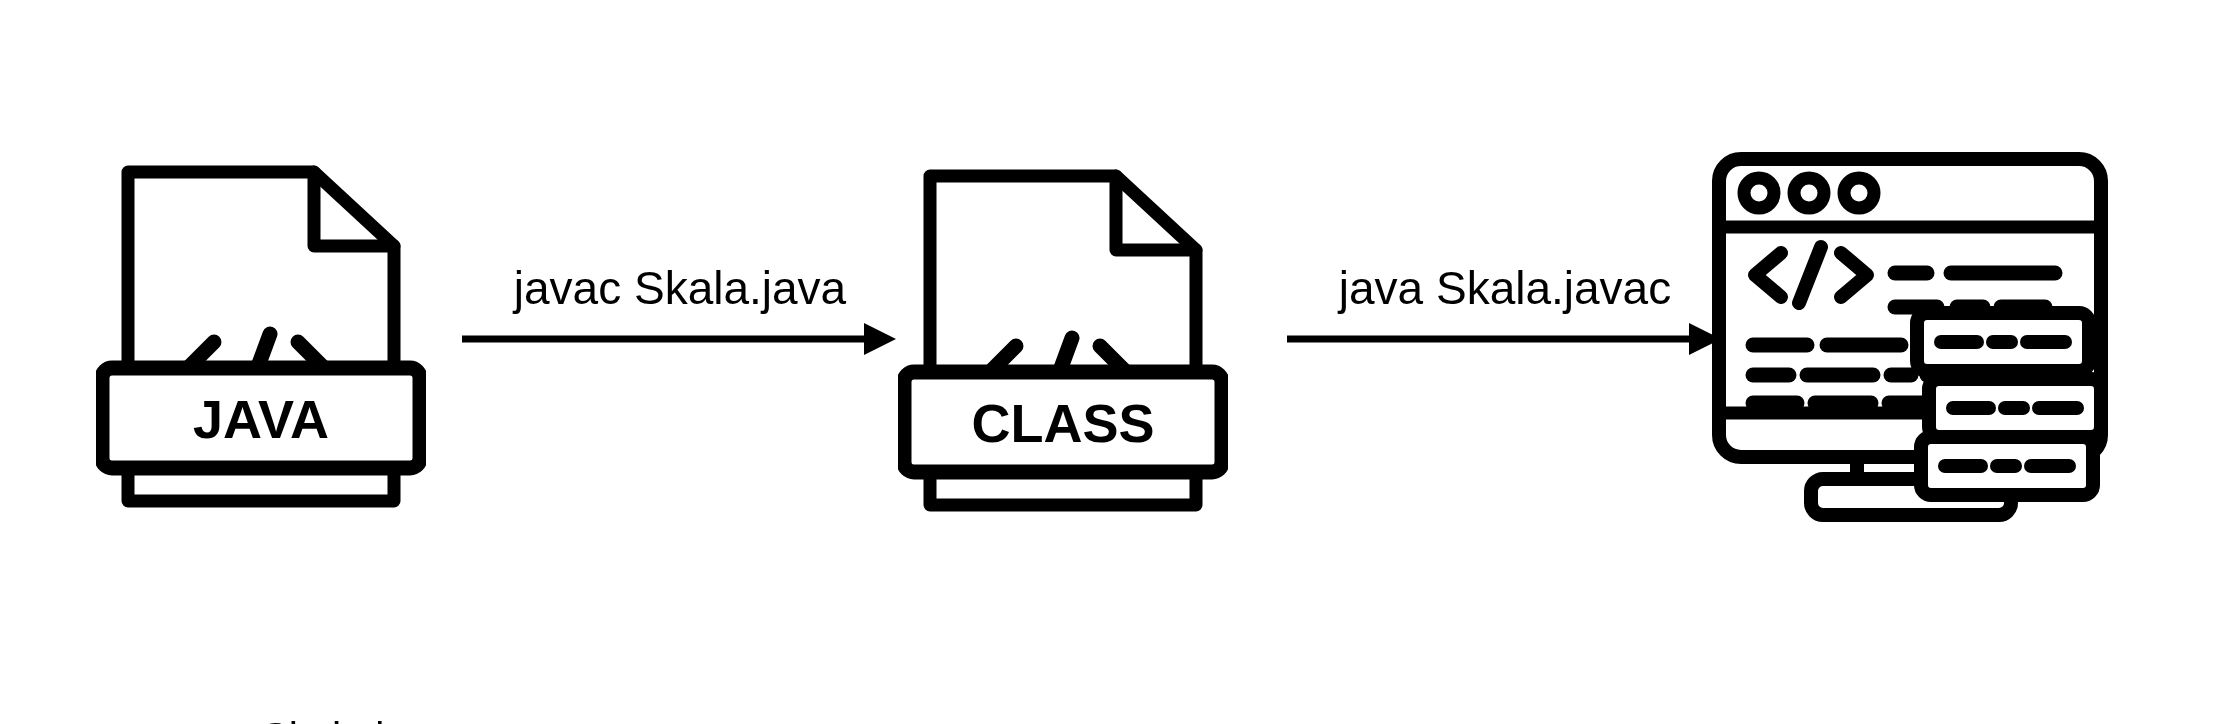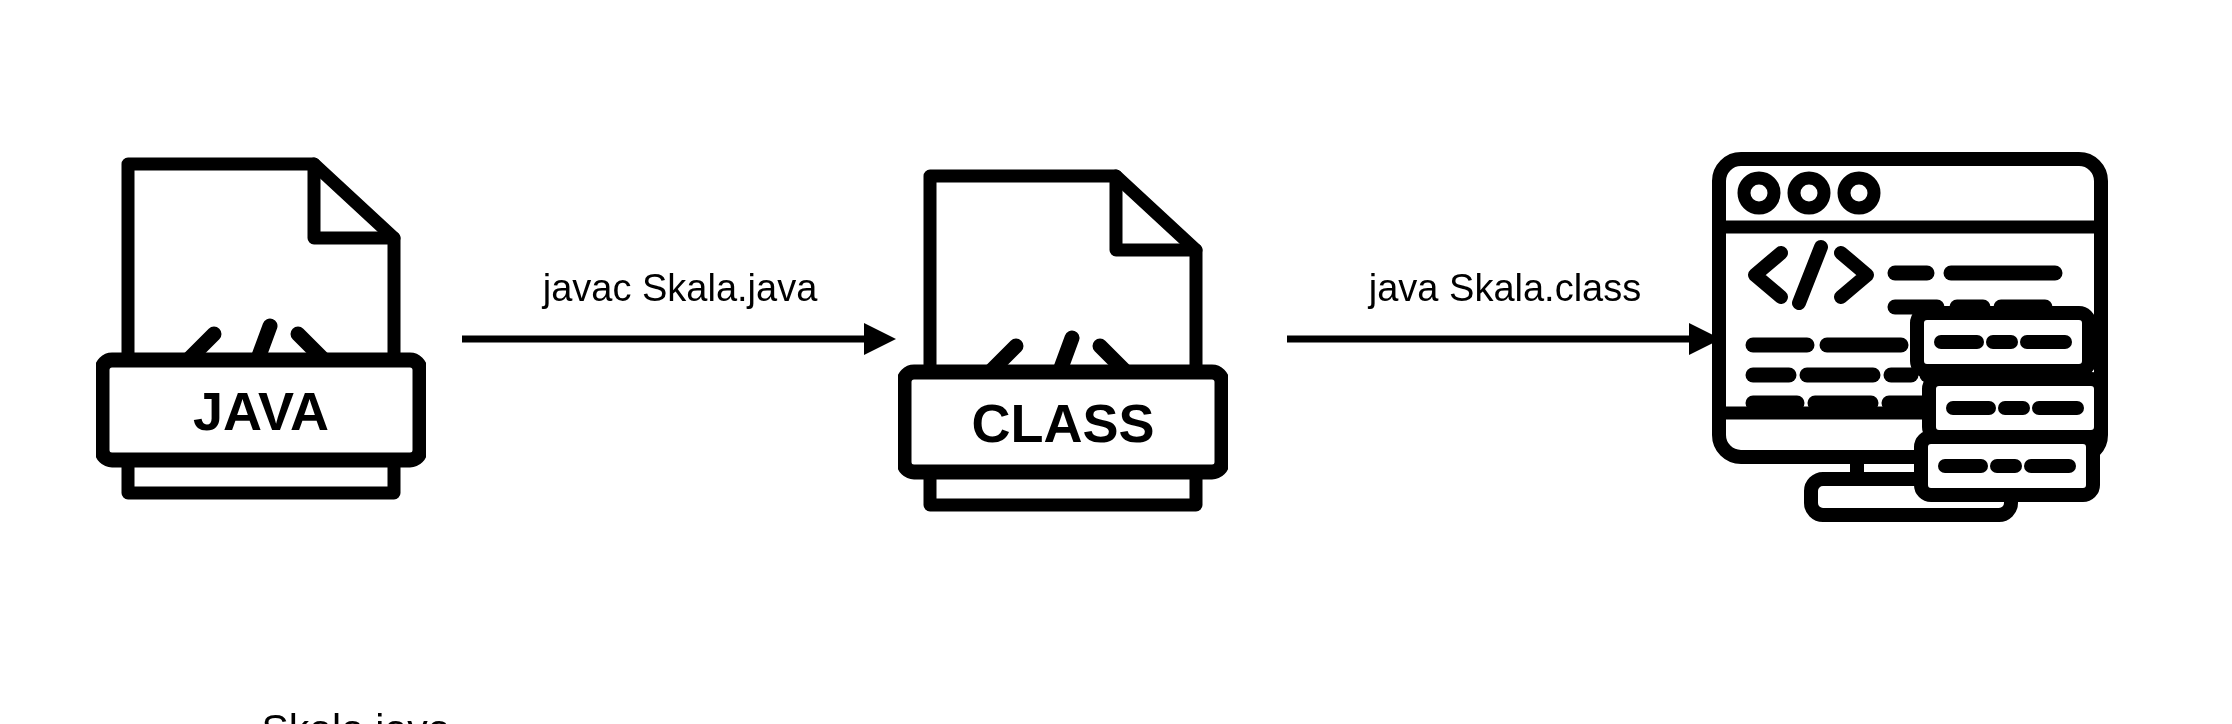--- a/index.html
+++ b/index.html
@@ -24,21 +24,21 @@
     position: absolute;
     top: 0;
     left: 0;
     width: 2232px;
     height: 724px;
   }
   
   .node {
     position: absolute;
   }
-  #node-java   { left: 96px;   top: 148px; width: 330px; height: 360px; }
+  #node-java   { left: 96px;   top: 156px; width: 330px; height: 360px; }
   #node-class  { left: 898px;  top: 160px; width: 330px; height: 360px; }
   #node-program{ left: 1705px; top: 145px; width: 410px; height: 380px; }
 
   .node-icon {
     display: block;
   }
   .caption {
     position: absolute;
     top: 555px;
     width: 520px;
@@ -59,21 +59,21 @@
   #edge-compile { left: 460px;  top: 265px; width: 440px; height: 95px; }
   #edge-run     { left: 1285px; top: 265px; width: 440px; height: 95px; }
 
   .edge-label {
     position: absolute;
     top: 0px;
     left: 0px;
     width: 440px;
     text-align: center;
     font-family: "Liberation Sans", sans-serif;
-    font-size: 38px;
+    font-size: 46px;
     line-height: 46px;
     color: #000000;
     white-space: nowrap;
   }
   .edge-arrow {
     position: absolute;
     left: 0px;
     top: 54px;
   }
 </style>
@@ -118,21 +118,21 @@
           <line x1="174" y1="178" x2="146" y2="254"></line>
           <polyline points="202,186 232,216 202,246"></polyline>
         </g>
         <rect x="6" y="212" width="318" height="100" rx="10" ry="10" fill="#ffffff" stroke="#000000" stroke-width="15"></rect>
         <text x="165" y="282" text-anchor="middle" font-family="Liberation Sans, sans-serif" font-size="54" font-weight="bold" fill="#000000" stroke="none">CLASS</text>
       </svg>
       <div class="caption" id="caption-class">Skala.class</div>
     </div>
 
     <div class="edge" id="edge-run">
-      <div class="edge-label">java Skala.class</div>
+      <div class="edge-label">java Skala.javac</div>
       <svg class="edge-arrow" width="440" height="40" viewBox="0 0 440 40">
         <line x1="2" y1="20" x2="408" y2="20" stroke="#000000" stroke-width="7"></line>
         <polygon points="404,4 436,20 404,36" fill="#000000" stroke="none"></polygon>
       </svg>
     </div>
 
     <div class="node" id="node-program">
       <svg class="node-icon" width="410" height="380" viewBox="0 0 410 380" fill="none" stroke="#000000" stroke-width="13" stroke-linecap="round" stroke-linejoin="round">
 
         <rect x="14" y="14" width="382" height="298" rx="22" ry="22" fill="#ffffff" stroke="#000000" stroke-width="14"></rect>

